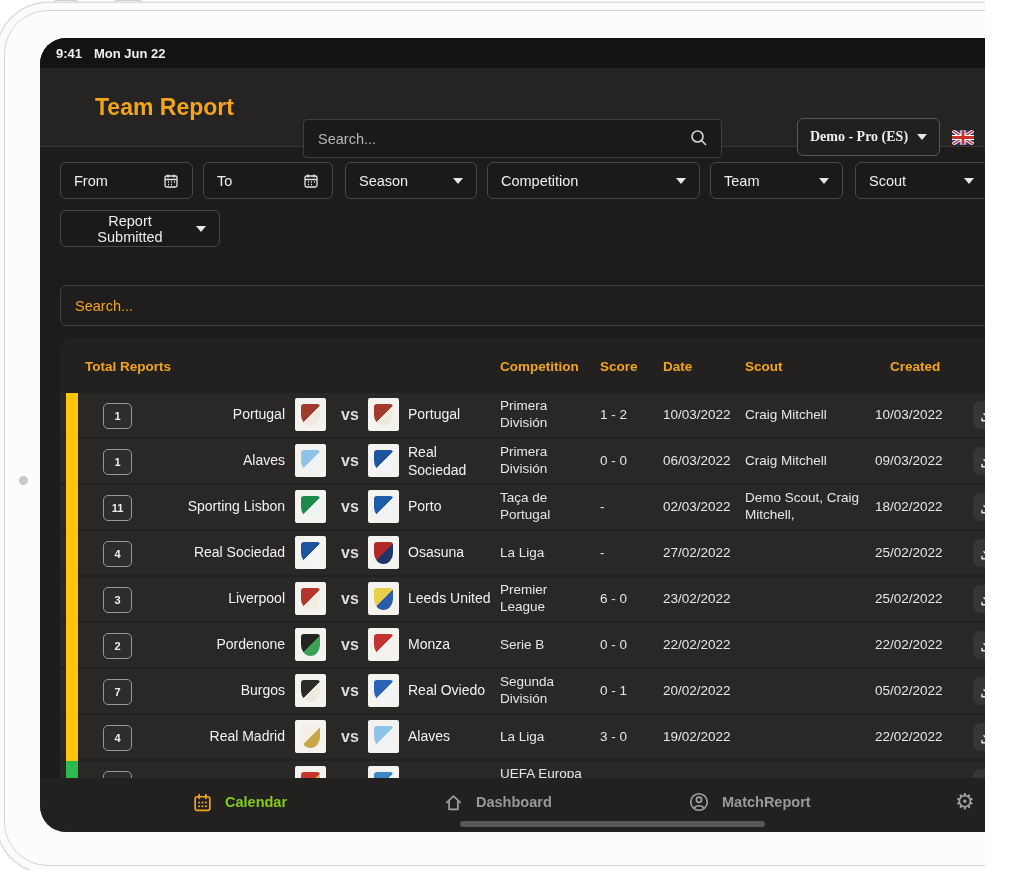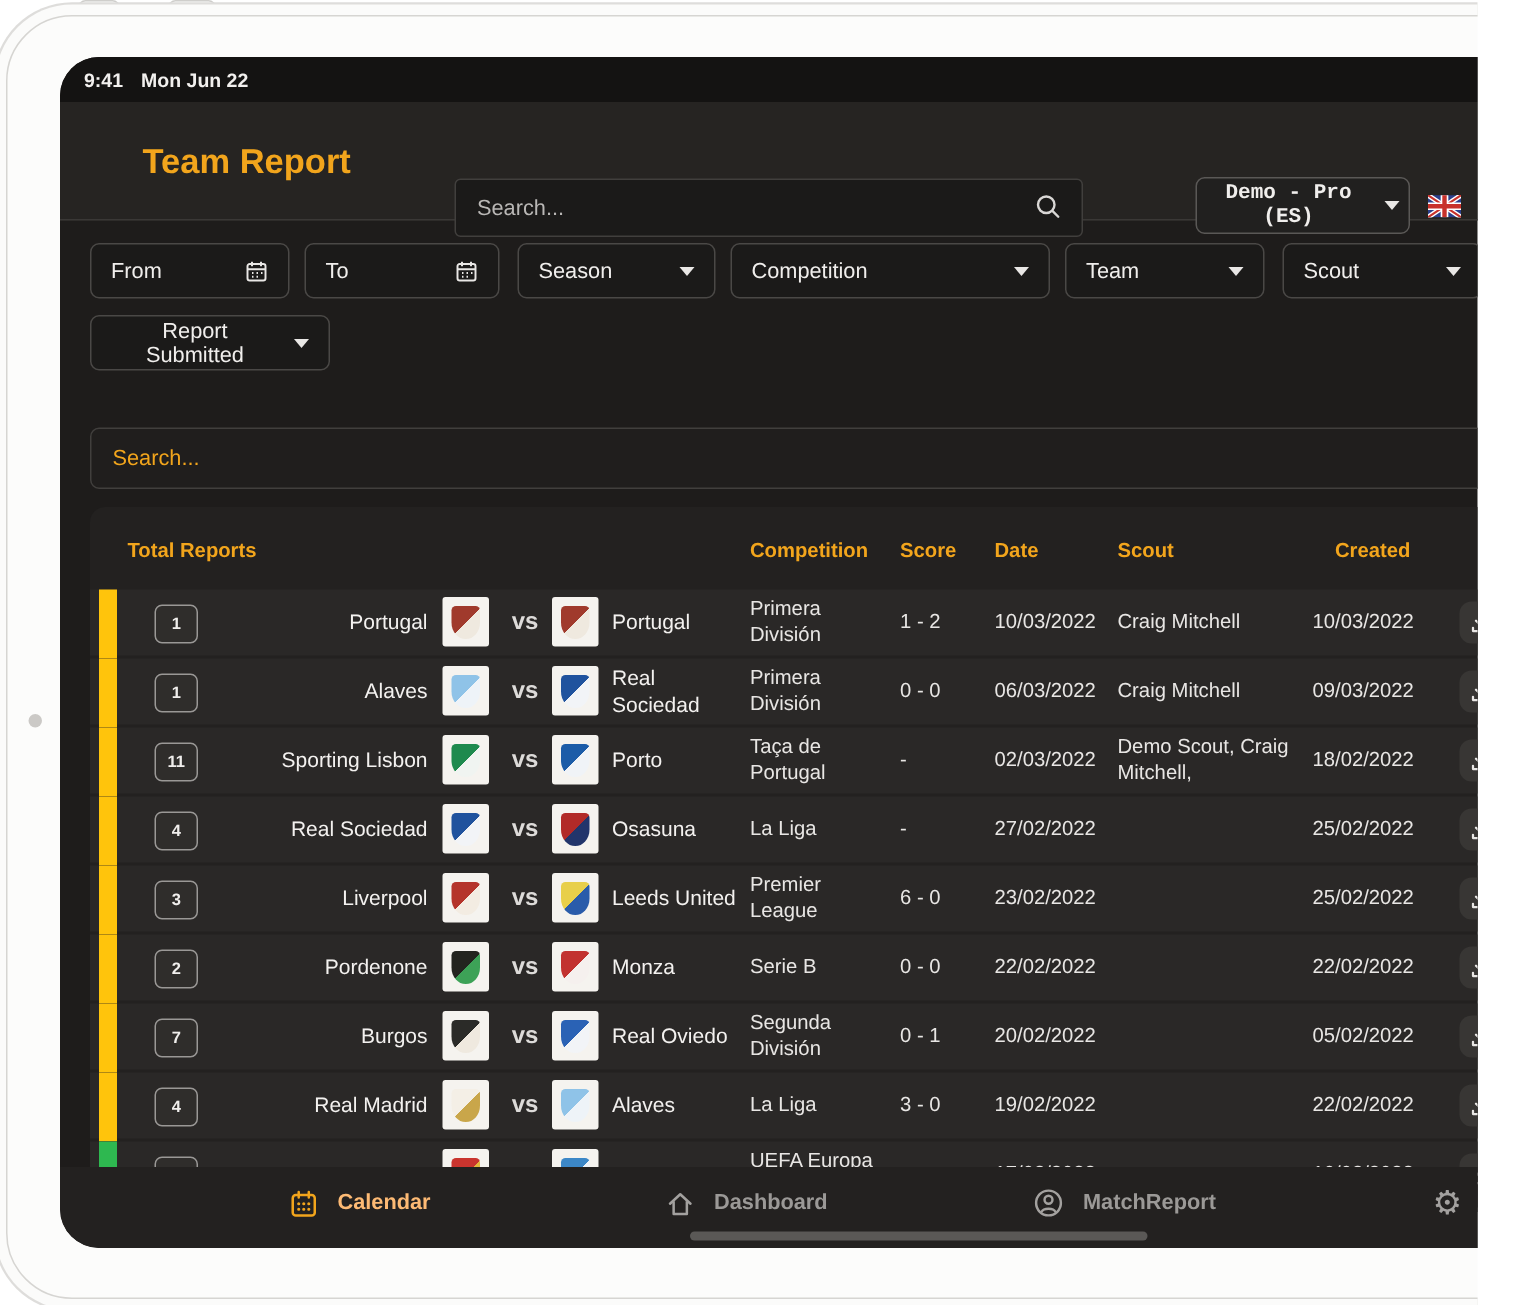--- a/index.html
+++ b/index.html
@@ -27,21 +27,21 @@
              font-size:23px;font-weight:800;color:#f2a51c;}
   .top-search{position:absolute;left:263px;top:51px;width:417px;height:37px;background:#1b1a19;
               border:1px solid #413f3d;border-radius:4px;}
   .top-search input{position:absolute;left:0;top:0;width:100%;height:100%;background:transparent;border:none;outline:none;
               color:#e8e6e4;font-size:14.5px;padding:0 40px 0 14px;box-sizing:border-box;font-family:inherit;}
   .top-search input::placeholder{color:#b9b7b5;}
   .top-search .mag{position:absolute;right:12px;top:8px;}
   .account{position:absolute;left:757px;top:50px;display:flex;align-items:center;gap:12px;}
   .plan-btn{display:flex;align-items:center;justify-content:center;gap:9px;width:143px;height:38px;
             background:#21201f;border:1px solid #5a5856;border-radius:6px;color:#f0eeec;
-            font-size:14px;font-weight:600;cursor:pointer;font-family:Liberation Mono, monospace;}
+            font-size:14px;font-weight:600;cursor:pointer;font-family:Liberation Serif, serif;}
   .user-name{font-size:14.5px;font-weight:600;color:#f0eeec;white-space:nowrap;}
 
   .caret{display:inline-block;width:0;height:0;border-left:5px solid transparent;border-right:5px solid transparent;
          border-top:6px solid #e9e7e5;}
 
   
   .fbtn{position:absolute;height:37px;background:#1b1a19;border:1px solid #4a4846;border-radius:6px;
         display:flex;align-items:center;justify-content:space-between;color:#f0eeec;font-size:14.5px;font-weight:500;
         padding:0 13px;box-sizing:border-box;cursor:pointer;font-family:inherit;}
 
@@ -78,21 +78,21 @@
   .scout{left:685px;width:132px;}
   .created{left:815px;width:80px;text-align:left;}
   .icon-btn{position:absolute;top:8px;width:28px;height:28px;background:#383634;border:none;border-radius:8px;
             display:flex;align-items:center;justify-content:center;cursor:pointer;padding:0;}
   .dl{left:913px;} .extra{left:956px;}
 
   
   .nav{position:absolute;left:0;top:740px;right:0;height:54px;background:#232120;border-radius:0 0 0 26px;z-index:5;}
   .nav-item{position:absolute;top:0;height:48px;display:flex;align-items:center;gap:12px;cursor:pointer;}
   .nav-label{font-size:14.5px;font-weight:600;color:#9b9997;}
-  .nav-label.active{color:#fdba74;}
+  .nav-label.active{color:#84cc16;}
   .gear-glyph{font-size:22px;color:#a3a19f;line-height:1;}
   .home-indicator{position:absolute;left:420px;bottom:5px;width:305px;height:6px;border-radius:3px;background:#5a5856;cursor:pointer;}
 </style>
 </head>
 <body>
 
 <div class="page">
 
   <div class="tab-btn" style="left:52px;top:0;width:26px;"></div>
   <div class="tab-btn" style="left:112px;top:0;width:30px;"></div>

